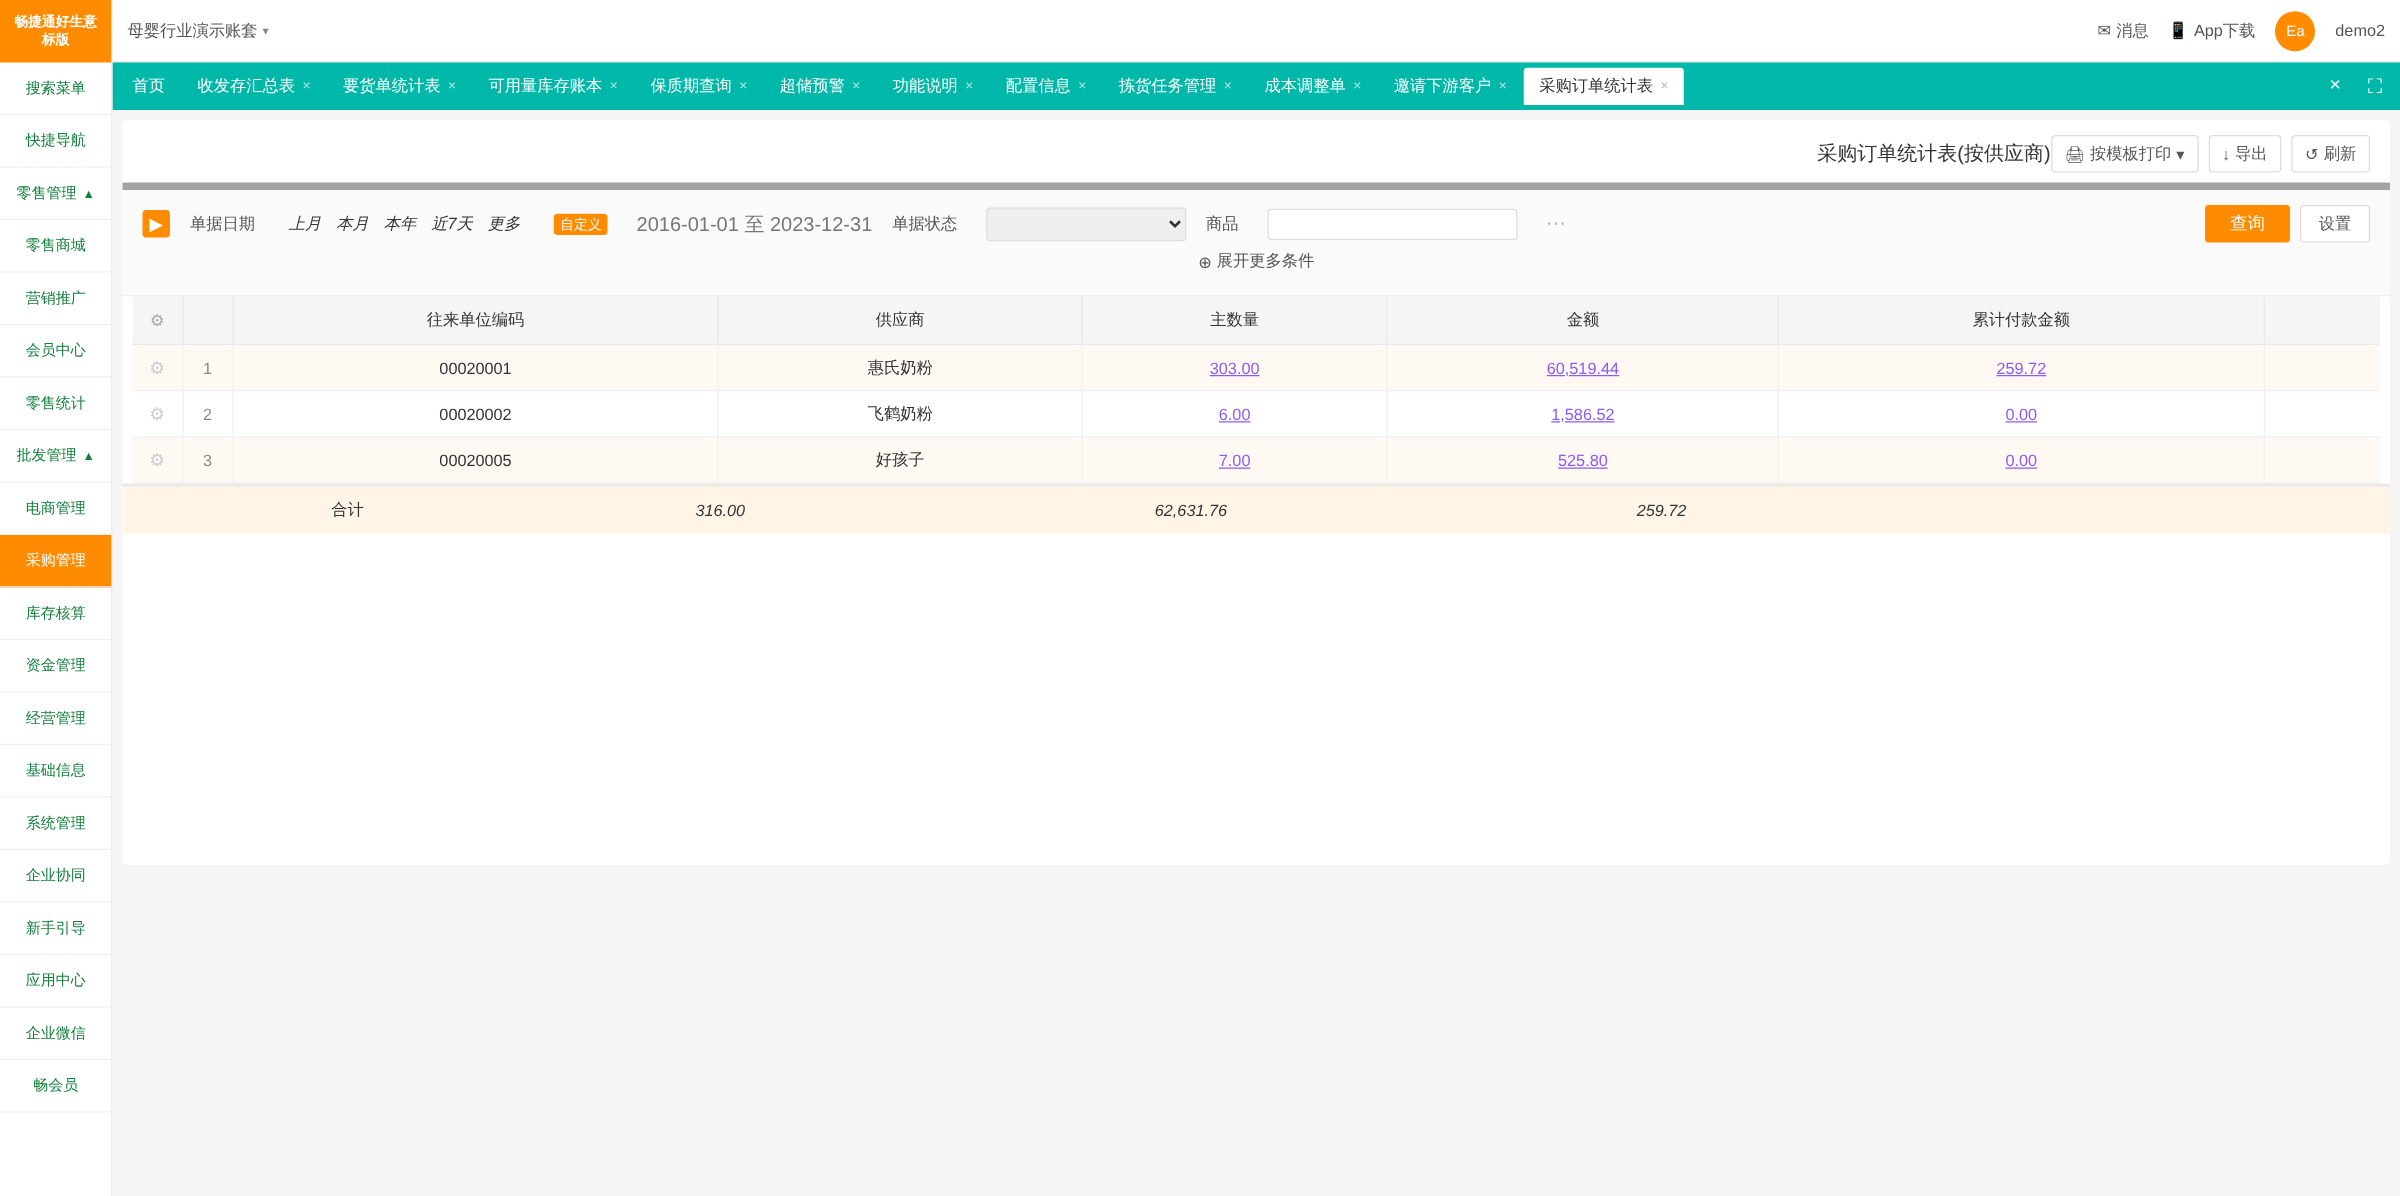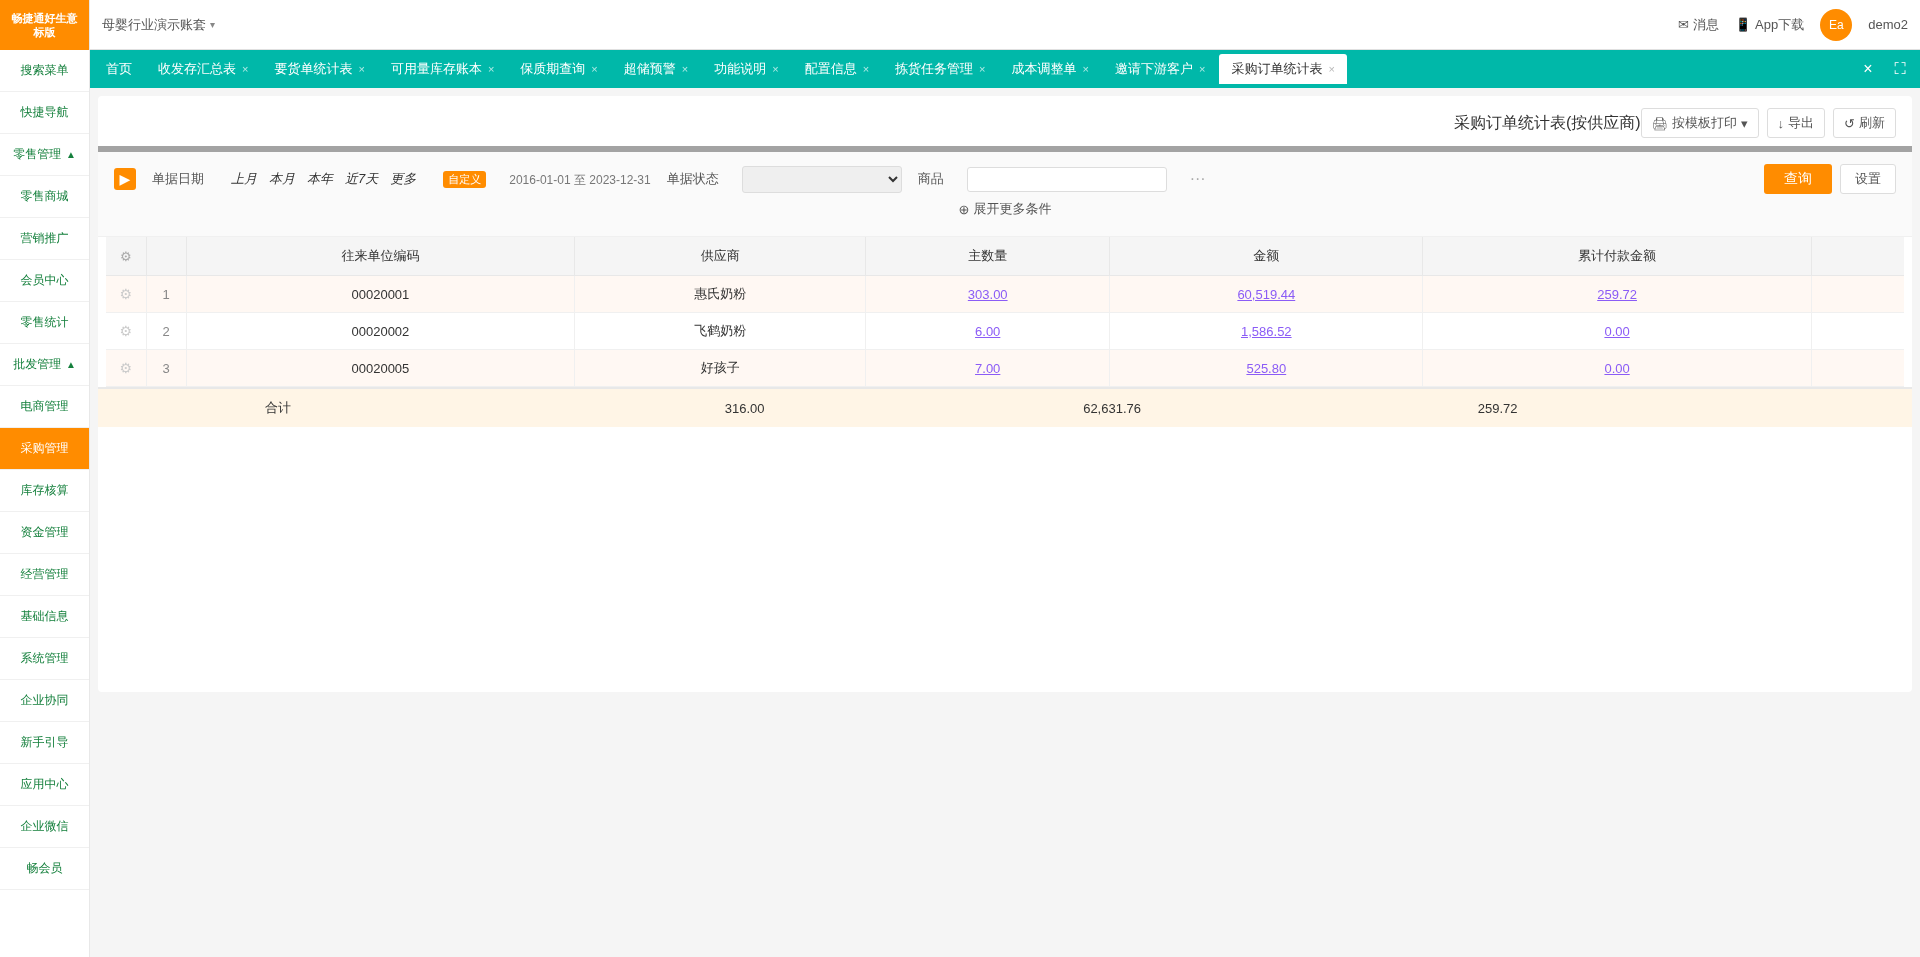--- a/index.html
+++ b/index.html
@@ -245,21 +245,21 @@
     .date-range-badge {
       background: #ff8c00;
       color: white;
       font-size: 11px;
       padding: 1px 5px;
       border-radius: 3px;
       cursor: pointer;
     }
     .date-range-text {
       color: #777;
-      font-size: 12px;
+      font-size: 16px;
       margin-top: 2px;
     }
     .filter-date-wrap {
       display: flex;
       flex-direction: column;
     }
     .filter-select {
       border: 1px solid #ddd;
       border-radius: 3px;
       padding: 4px 8px;
@@ -359,21 +359,21 @@
     .table-footer {
       background: #fff5e6;
       display: flex;
       align-items: center;
       padding: 10px 18px;
       border-top: 2px solid #e8e8e8;
       font-size: 13px;
       color: #333;
     }
     .footer-label { width: 275px; text-align: center; font-weight: 500; }
-    .footer-val { flex: 1; text-align: right; font-weight: 500; }
+    .footer-val { flex: 1; text-align: center; font-weight: 500; font-style: italic; }
 
     .dropdown-arrow { font-size: 10px; color: #888; }
   </style>
 </head>
 <body>
 
 <div id="sidebar">
   <div class="logo-area">
     <span>畅捷通好生意<br>标版</span>
   </div>

